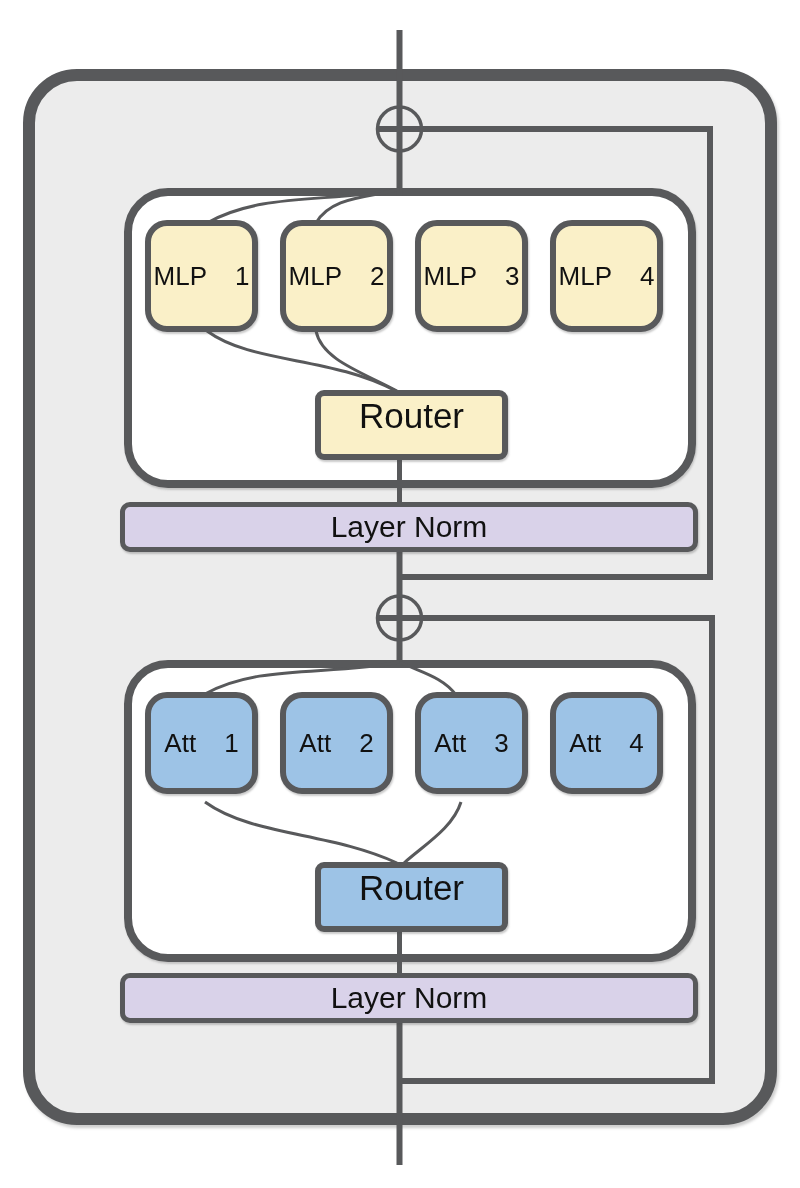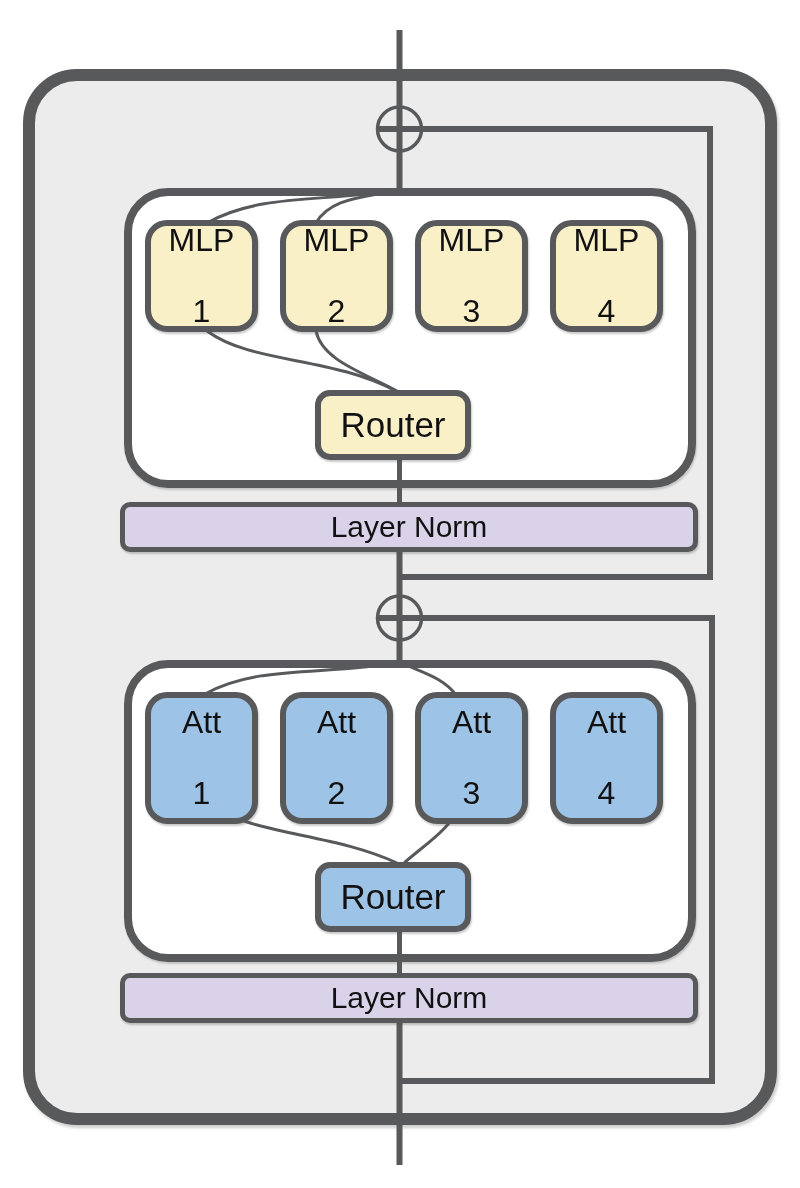--- a/index.html
+++ b/index.html
@@ -34,33 +34,33 @@
     border-radius:44px;
     box-shadow:1px 2px 2px rgba(80,80,80,.25);
   }
   .expert-container.c1{top:188px;}
   .expert-container.c2{top:660px;height:302px;}
   svg.wires{position:absolute;left:0;top:0;width:800px;height:1188px;}
   .expert{
     position:absolute;width:113px;height:112px;
     border:6px solid var(--outline);
     border-radius:22px;
-    display:flex;flex-direction:column;align-items:center;justify-content:center;
-    font-size:32px;line-height:43px;text-align:center;
+    display:flex;align-items:center;justify-content:center;
+    font-size:26px;line-height:43px;text-align:center;
     box-shadow:1px 2px 2px rgba(80,80,80,.3);
     gap:28px;
   }
   .expert.mlp{top:220px;background:var(--mlp-fill);}
-  .expert.att{top:692px;height:132px;background:var(--att-fill);}
+  .expert.att{top:692px;height:102px;background:var(--att-fill);}
   .x1{left:145px}.x2{left:280px}.x3{left:415px}.x4{left:550px}
   .router{
-    position:absolute;left:315px;width:156px;height:70px;
+    position:absolute;left:315px;width:193px;height:70px;
     border:6px solid var(--outline);
-    border-radius:15px;
-    display:flex;align-items:center;justify-content:center;
+    border-radius:9px;
+    display:flex;justify-content:center;
     font-size:35px;
     box-shadow:1px 2px 2px rgba(80,80,80,.3);
   }
   .router.r1{top:390px;background:var(--mlp-fill);}
   .router.r2{top:862px;background:var(--att-fill);}
   .layer-norm{
     position:absolute;left:120px;width:578px;height:50px;
     background:var(--layer-norm-fill);
     border:5px solid var(--outline);
     border-radius:10px;

